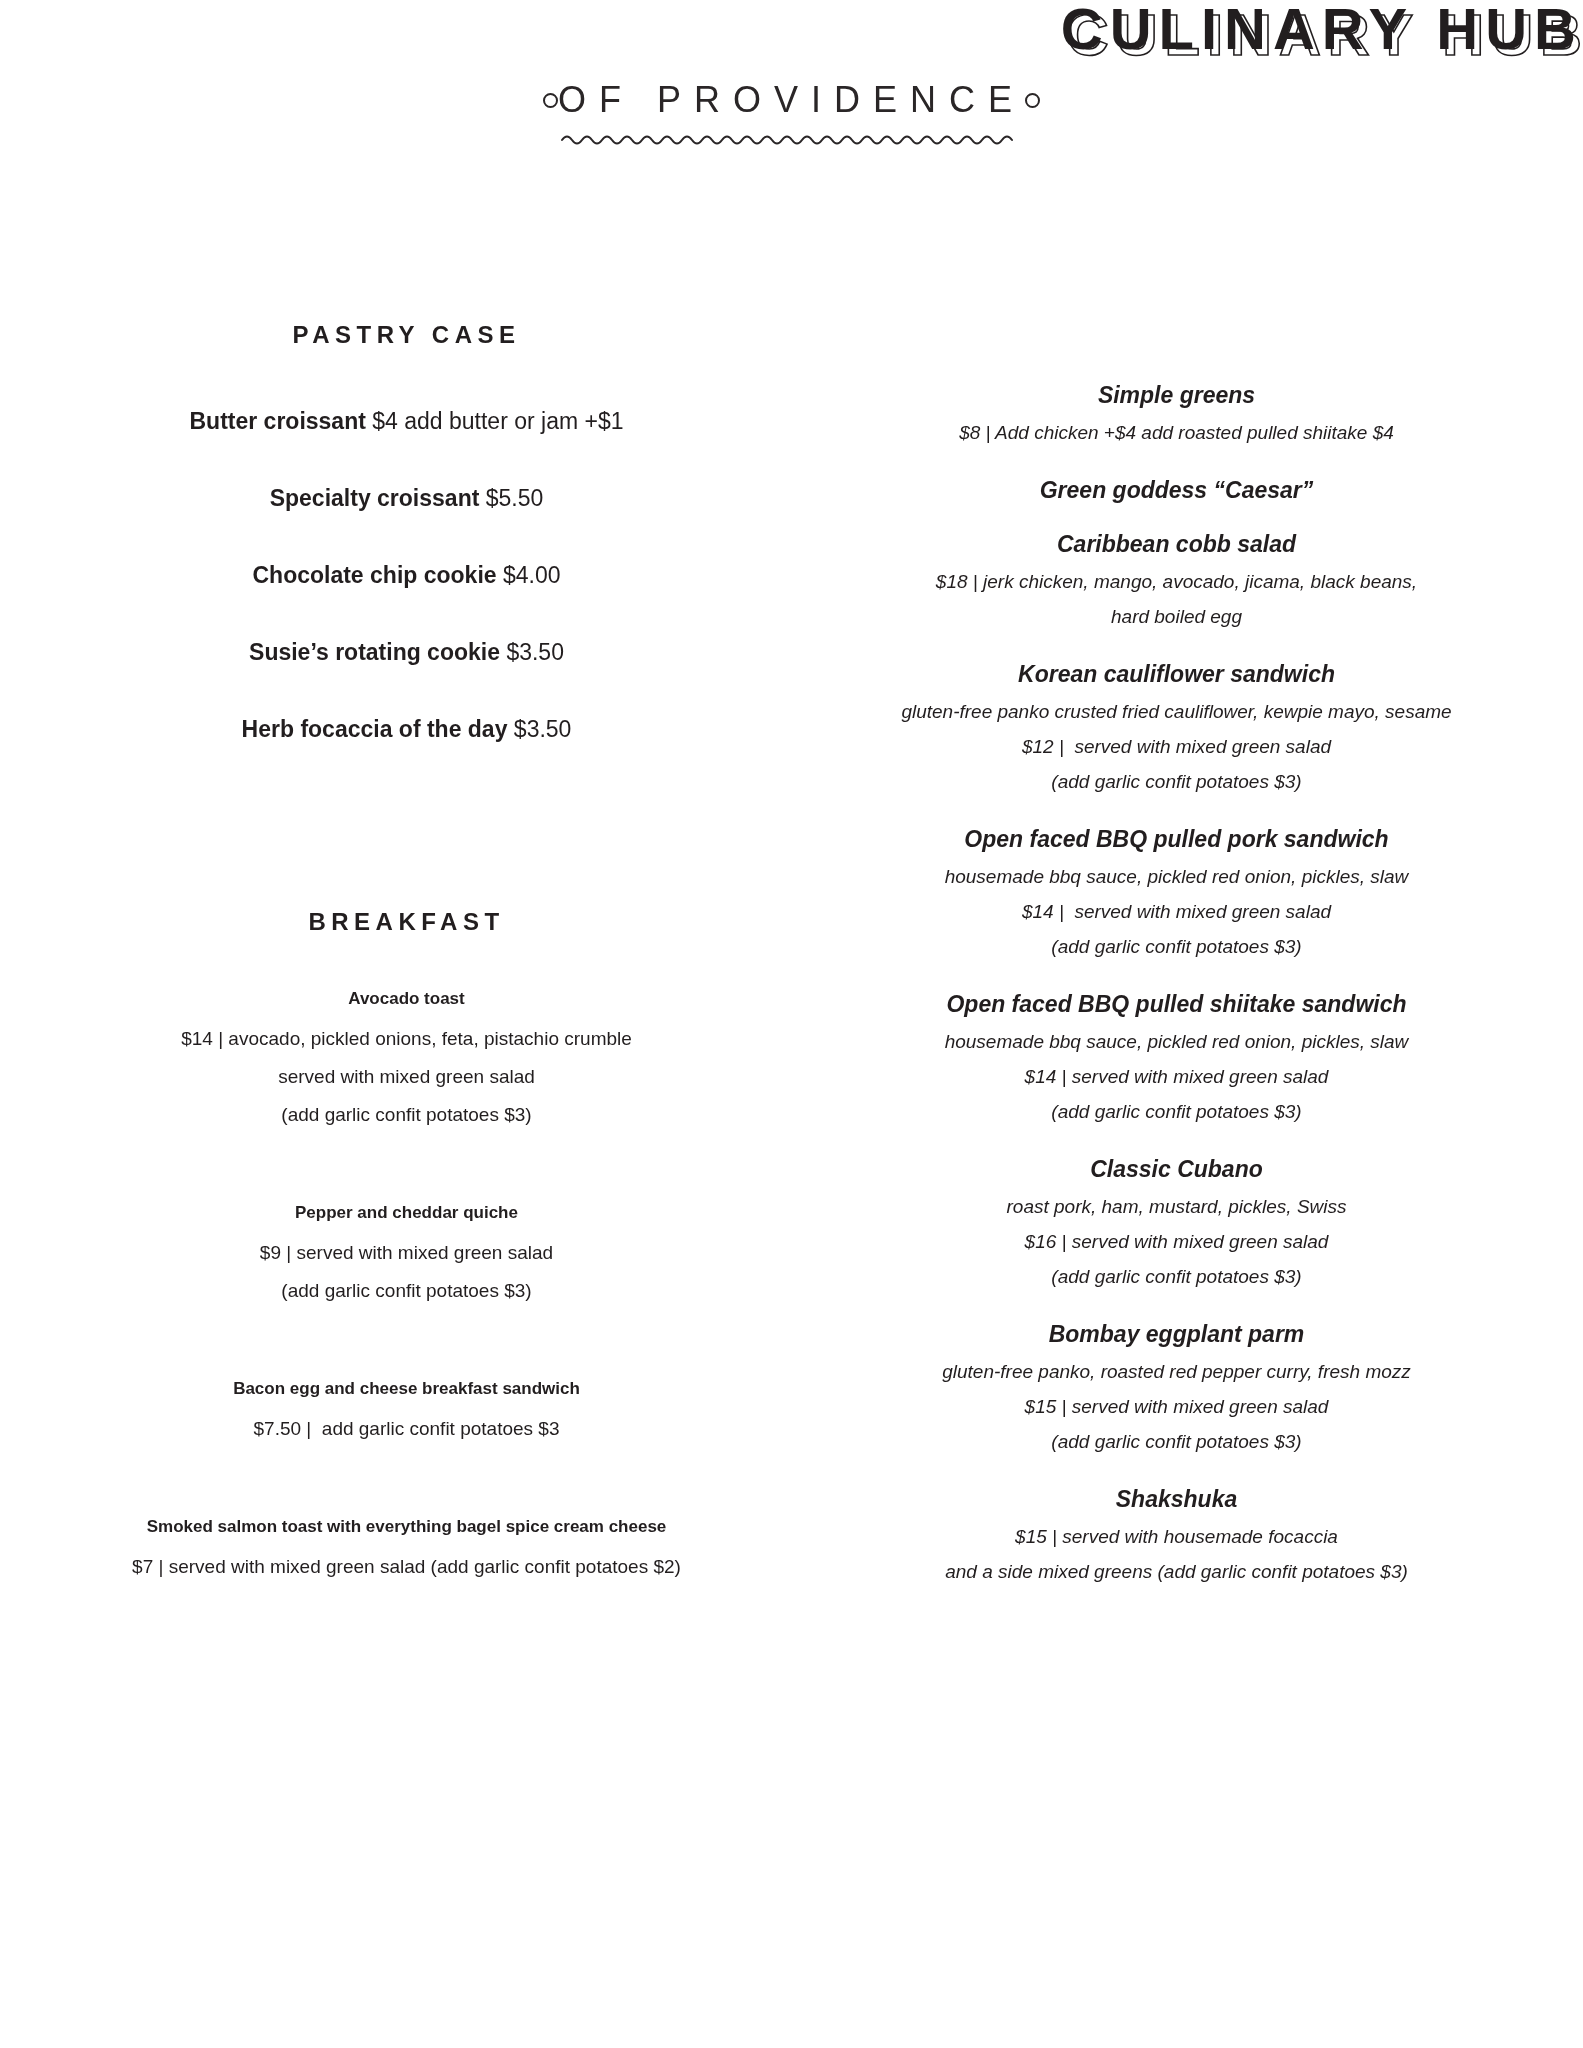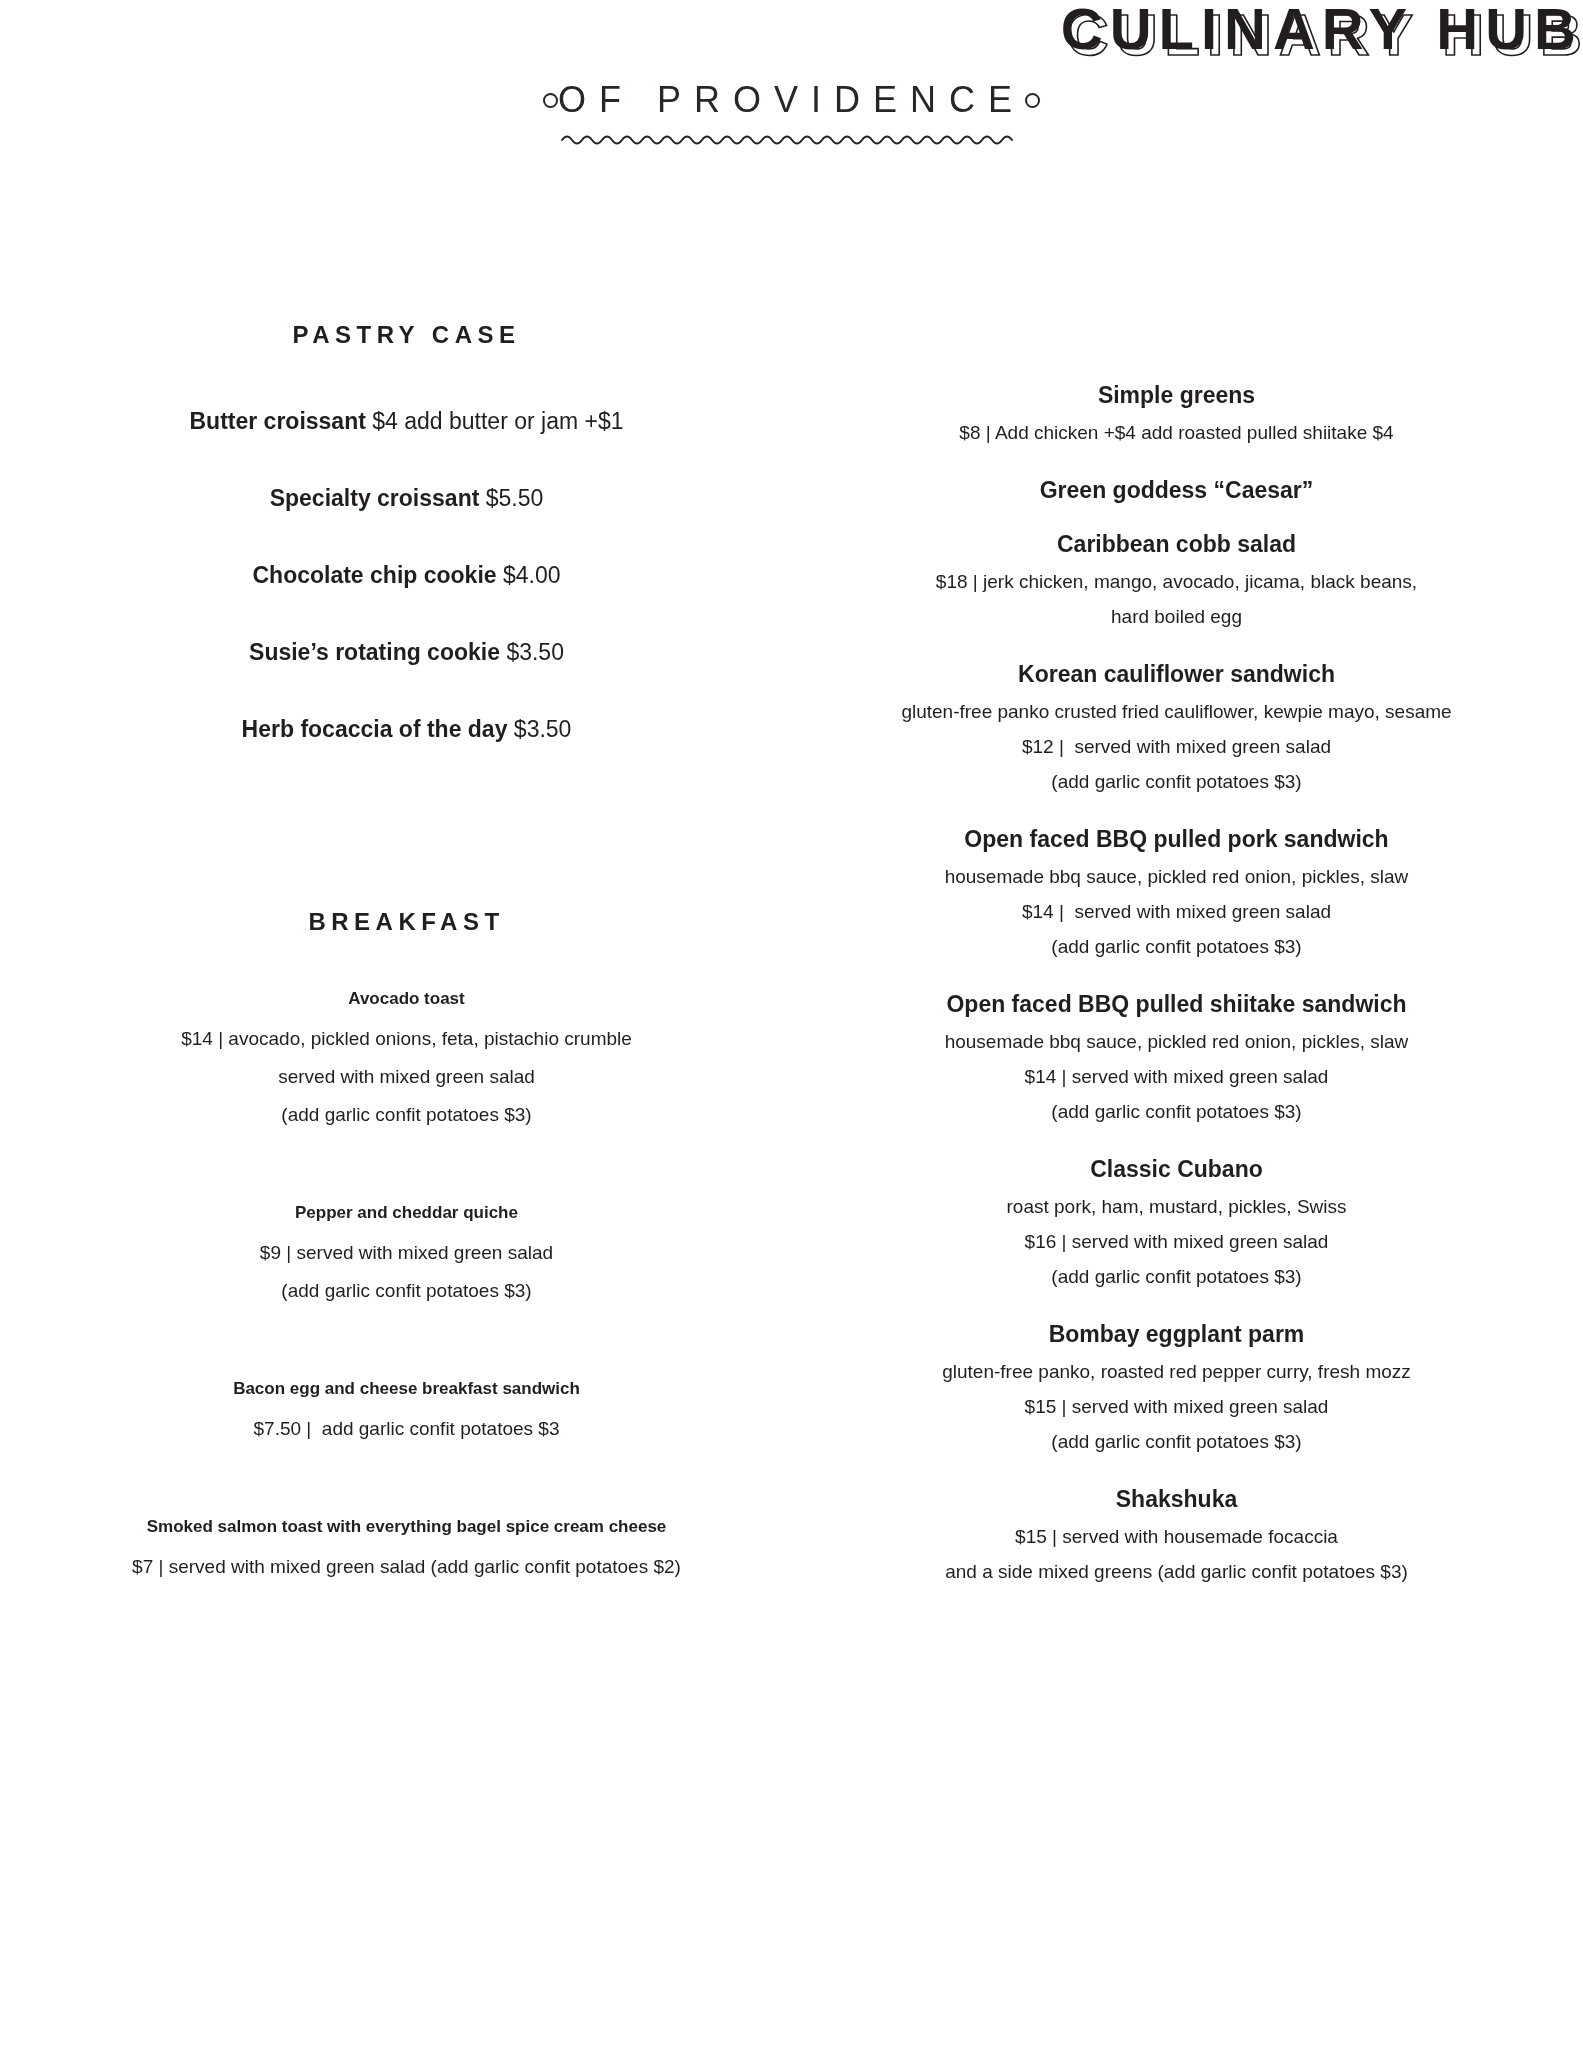--- a/index.html
+++ b/index.html
@@ -79,21 +79,21 @@
   .bf-items { margin-top: 48px; }
   .bf-item { margin: 0 0 64px; }
   .bf-name {
     font-size: 17px; font-weight: 700; line-height: 30px;
     max-width: 600px; margin: 0 auto 6px;
   }
   .bf-line { font-size: 19px; line-height: 38px; }
 
   
   .bl-items { margin-top: 60px; }
-  .bl-item { margin: 0 0 26px; }
+  .bl-item { margin: 0 0 26px; font-style: italic; }
   .bl-name { font-size: 23px; font-weight: 700; line-height: 28px; margin: 0 0 6px; }
   .bl-line { font-size: 19px; line-height: 35px; }
 </style>
 </head>
 <body>
 
 <header class="brand">
   <div class="brand-title-wrap">
     <span class="brand-back">CULINARY HUB</span>
     <span class="brand-front">CULINARY HUB</span>

